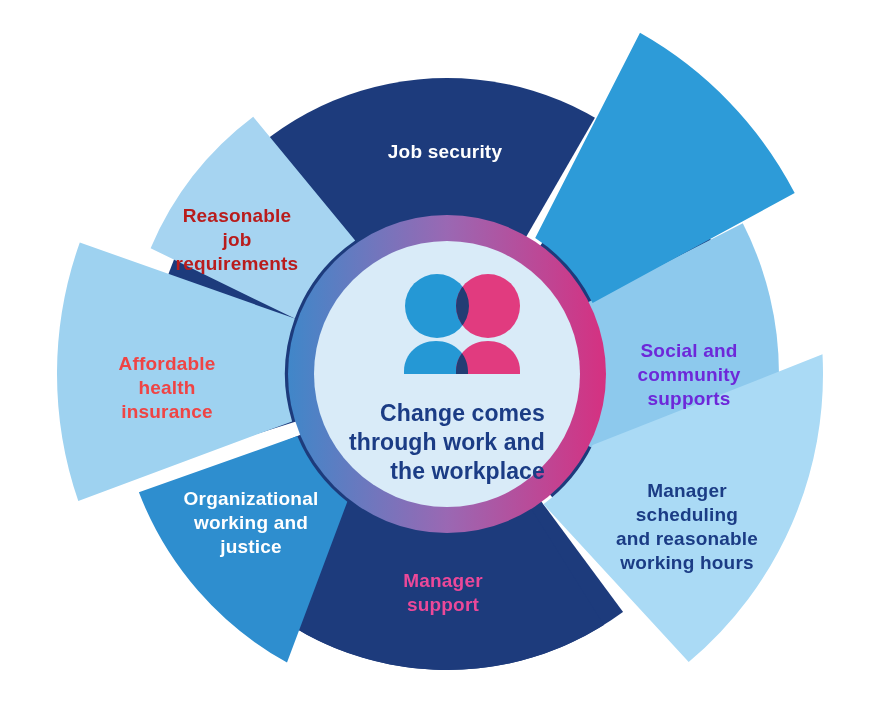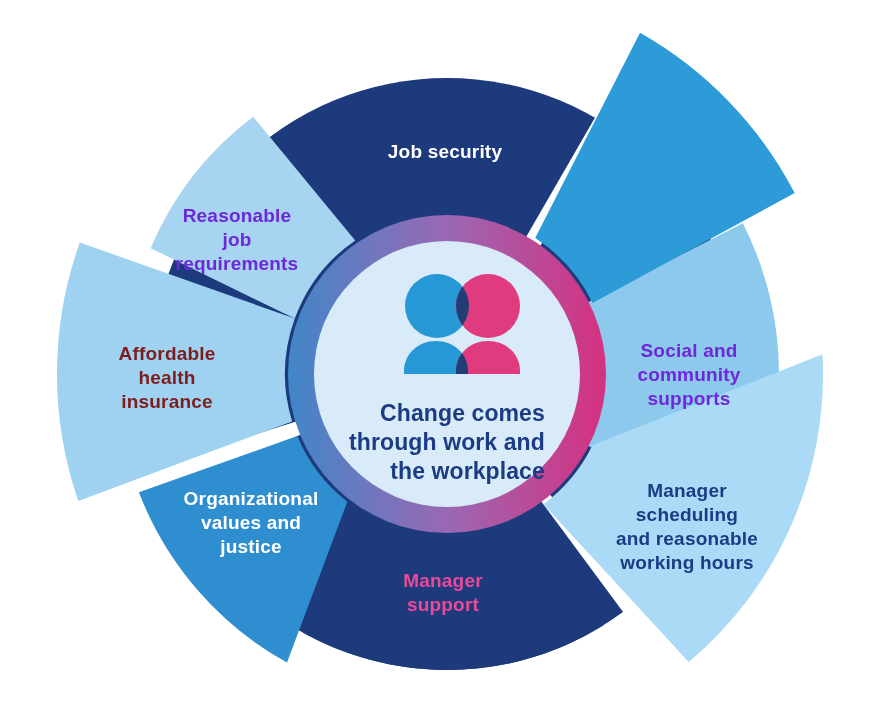--- a/index.html
+++ b/index.html
@@ -95,28 +95,28 @@
 
   <div class="lbl" id="lbl-planned" style="color: rgb(27, 60, 133);">Manager
 scheduling
 and reasonable
 working hours</div>
 
   <div class="lbl" id="lbl-manager" style="color: #ec4899;">Manager
 support</div>
 
   <div class="lbl" id="lbl-org" style="color: rgb(255, 255, 255);">Organizational
-values and
+working and
 justice</div>
 
-  <div class="lbl" id="lbl-afford" style="color: #7f1d1d;">Affordable
+  <div class="lbl" id="lbl-afford" style="color: #ef4444; margin-top: 10px;">Affordable
 health
 insurance</div>
 
-  <div class="lbl" id="lbl-reason" style="color: #6d28d9;">Reasonable
+  <div class="lbl" id="lbl-reason" style="color: #b91c1c;">Reasonable
 job
 requirements</div>
 
   <div class="lbl" id="lbl-center" style="color: rgb(27, 60, 133);">Change comes
 through work and
 the workplace</div>
 
 </div>
 
 </body></html>

